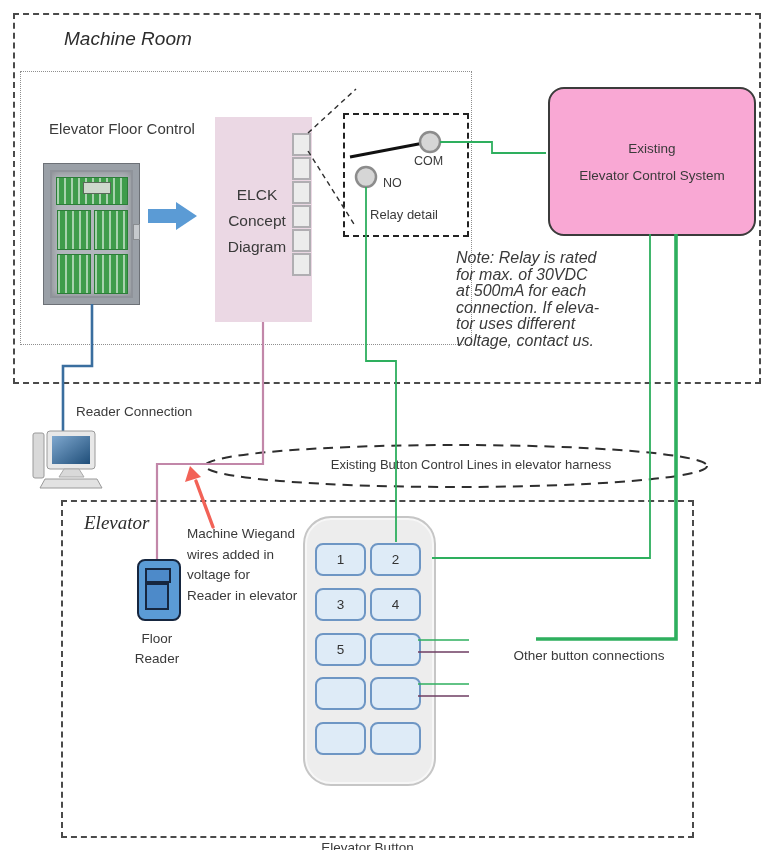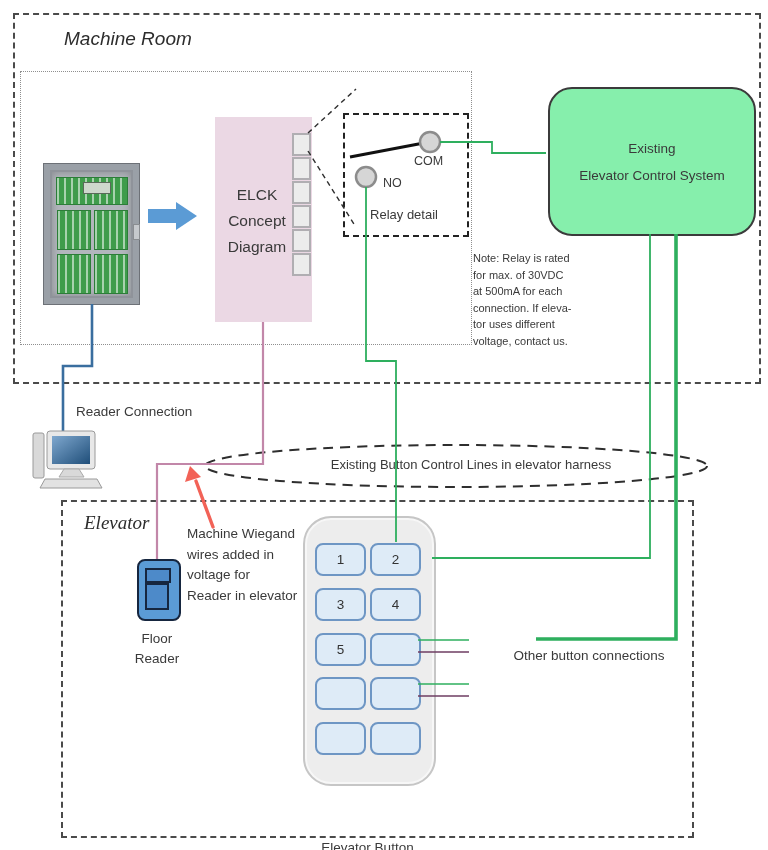--- a/index.html
+++ b/index.html
@@ -23,25 +23,25 @@
   .pcb.strip{left:4px;top:5px;width:70px;height:26px;}
   .lcd{position:absolute;left:26px;top:4px;width:26px;height:10px;background:#cdd8cc;border:1px solid #5a6a5a;}
   .latch{position:absolute;right:-1px;top:60px;width:5px;height:14px;background:#c6c9cd;border:1px solid #8a8d91;}
   
   .elck{left:215px;top:117px;width:97px;height:205px;background:#ebd8e4;}
   .elck-text{left:213px;top:182px;width:88px;font-size:15.5px;line-height:26px;}
   .sq{position:absolute;left:292px;width:15px;height:19px;background:#ececec;border:2px solid #b0aeb2;}
   
   .relay-box{left:343px;top:113px;width:122px;height:120px;border:2px dashed #222;}
   
-  .exist-box{left:548px;top:87px;width:204px;height:145px;background:#86efac;border:2px solid #3b3b3b;
-             border-radius:24px;display:flex;flex-direction:column;justify-content:center;align-items:center;}
+  .exist-box{left:548px;top:87px;width:204px;height:145px;background:#f9a8d4;border:2px solid #3b3b3b;
+             border-radius:16px;display:flex;flex-direction:column;justify-content:center;align-items:center;}
   .exist-box .l{font-size:13.5px;line-height:27px;}
   
-  .note{left:473px;top:250px;font-size:11px;line-height:16.5px;white-space:nowrap;}
+  .note{left:456px;top:250px;font-size:16px;line-height:16.5px;white-space:nowrap;font-style:italic;}
   
   .reader{left:137px;top:559px;width:40px;height:58px;background:#5b9bd5;border:2px solid #16263f;border-radius:8px;}
   .reader .r1{position:absolute;left:6px;top:7px;width:22px;height:11px;background:#4d8ac9;border:2px solid #16263f;}
   .reader .r2{position:absolute;left:6px;top:22px;width:20px;height:23px;background:#4d8ac9;border:2px solid #16263f;}
   
   .bpanel{left:303px;top:516px;width:129px;height:266px;background:#ededed;border:2px solid #c6c6c6;
           border-radius:28px;box-shadow:inset 0 0 0 2px #f7f7f7;}
   .btn{position:absolute;width:47px;height:29px;background:#deebf7;border:2.5px solid #6e96c4;border-radius:8px;
        display:flex;align-items:center;justify-content:center;font-size:13.5px;color:#333;}
   .bc1{left:10px;} .bc2{left:65px;}
@@ -52,20 +52,21 @@
 <body>
 
 <div id="stage">
 
   <div class="abs machine-box"></div>
   <div class="txt zone-label" style="left:64px;top:28px;">Machine Room</div>
 
   <div class="abs inner-dotted"></div>
 
   <div class="txt center" style="left:38px;top:118px;width:168px;font-size:15px;line-height:21px;">
+    <div>Elevator Floor Control</div>
   </div>
 
   <div class="abs photo">
     <div class="photo-inner">
       <div class="pcb strip">
           <div class="lcd"></div>
         </div>
       <div class="pcb" style="left:5px;top:38px;width:32px;height:38px;"></div>
       <div class="pcb" style="left:42px;top:38px;width:32px;height:38px;"></div>
       <div class="pcb" style="left:5px;top:82px;width:32px;height:38px;"></div>

